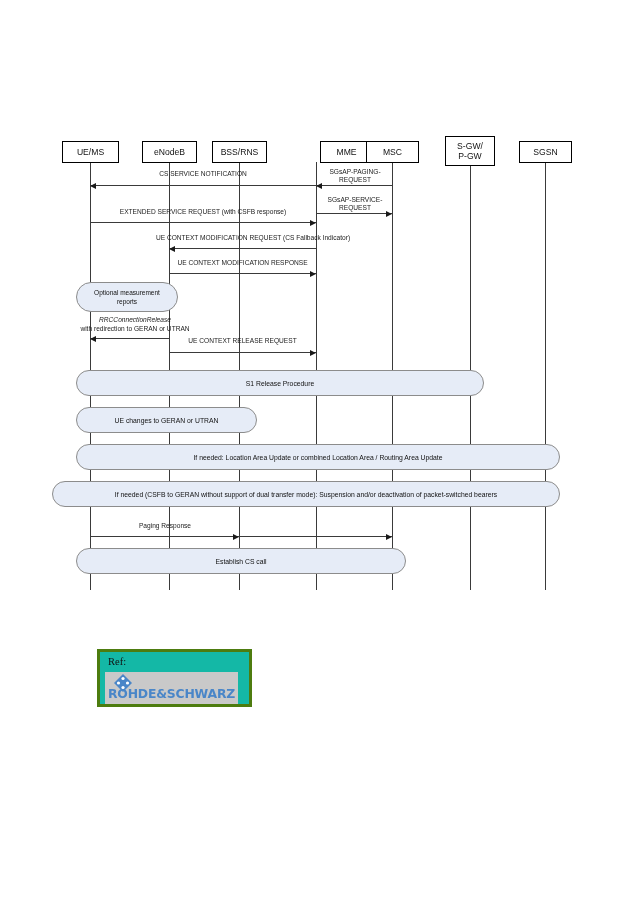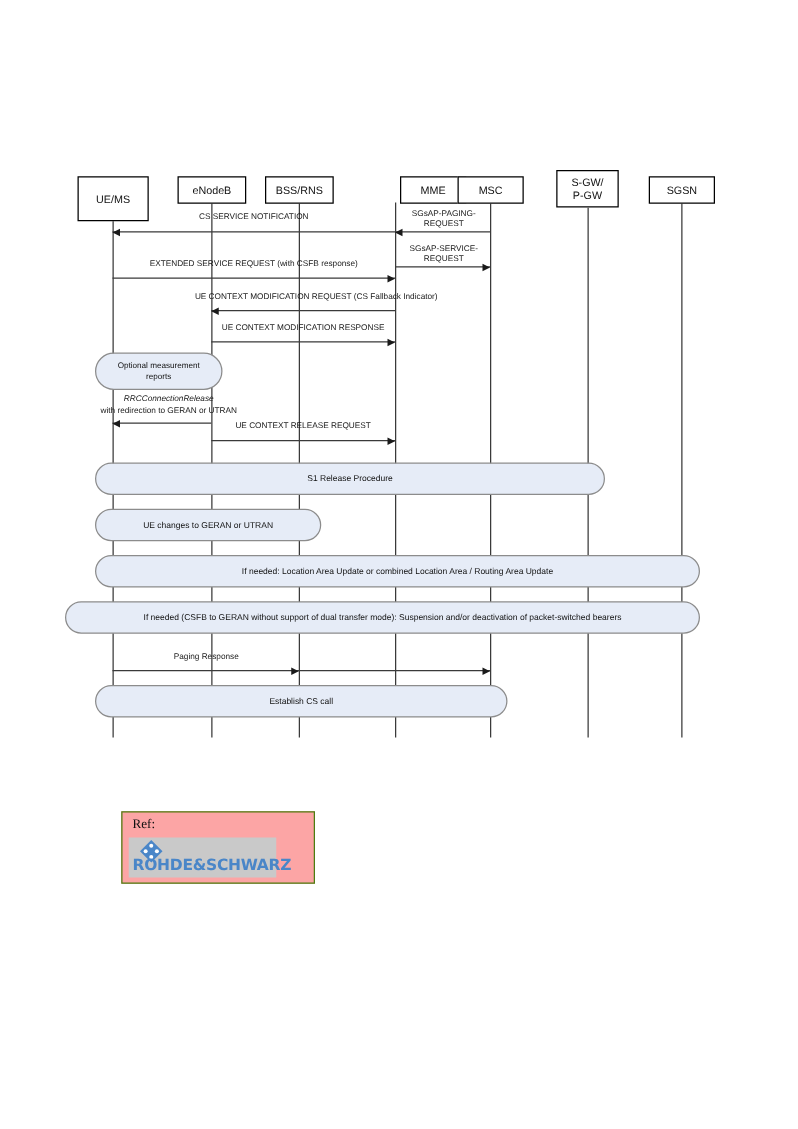--- a/index.html
+++ b/index.html
@@ -39,24 +39,24 @@
 
   
   .capsule{position:absolute;background:#e6ecf7;border:1px solid #8c8c8c;
            border-radius:22px;box-sizing:border-box;display:flex;
            align-items:center;justify-content:center;text-align:center;
            font-size:6.8px;color:#111;line-height:9px;padding:0 10px;}
   .capsule.note{border-radius:16px;font-size:6.5px;}
 
   
   #ref-block{position:absolute;left:97px;top:649px;width:155px;height:58px;
-             border:1px solid #4d7c0f;background:#fca5a5;box-sizing:border-box;}
+             border:3px solid #4d7c0f;background:#14b8a6;box-sizing:border-box;}
   #ref-label{position:absolute;left:8px;top:4px;font-size:10.5px;
              font-family:"Liberation Serif", serif;color:#111;}
-  #logo-banner{position:absolute;left:5px;top:20px;width:118px;height:32px;
+  #logo-banner{position:absolute;left:5px;top:20px;width:133px;height:32px;
                background:#c9c9c9;}
   #logo-diamond{position:absolute;left:8px;top:1px;width:20px;height:20px;}
   #logo-text{position:absolute;left:3px;top:15px;width:142px;
              font-size:12.4px;font-weight:bold;color:#4a86c8;
              letter-spacing:-.2px;line-height:14px;
              font-family:"DejaVu Sans", sans-serif;}
 
   
   #footer{position:absolute;left:0;top:836px;width:638px;text-align:center;
           font-size:9.5px;font-family:"Liberation Serif", serif;color:#2a2a2a;}
@@ -70,21 +70,21 @@
   <div id="diagram">
 
     <div class="lifeline" style="left:90px; top:32px; height:428px;"></div>
     <div class="lifeline" style="left:169px;top:32px; height:428px;"></div>
     <div class="lifeline" style="left:239px;top:32px; height:428px;"></div>
     <div class="lifeline" style="left:316px;top:32px; height:428px;"></div>
     <div class="lifeline" style="left:392px;top:32px; height:428px;"></div>
     <div class="lifeline" style="left:470px;top:36px; height:424px;"></div>
     <div class="lifeline" style="left:545px;top:32px; height:428px;"></div>
 
-    <div class="actor" style="left:62px;top:11px;width:57px;height:36px;">
+    <div class="actor" style="left:62px;top:11px;width:57px;height:22px;">
       <span>UE/MS</span>
     </div>
     <div class="actor" style="left:142px;top:11px;width:55px;height:22px;">
       <span>eNodeB</span>
     </div>
     <div class="actor" style="left:212px;top:11px;width:55px;height:22px;">
       <span>BSS/RNS</span>
     </div>
     <div class="actor" style="left:290px;top:11px;width:53px;height:22px;margin-left:30px;">
       <span>MME</span>

